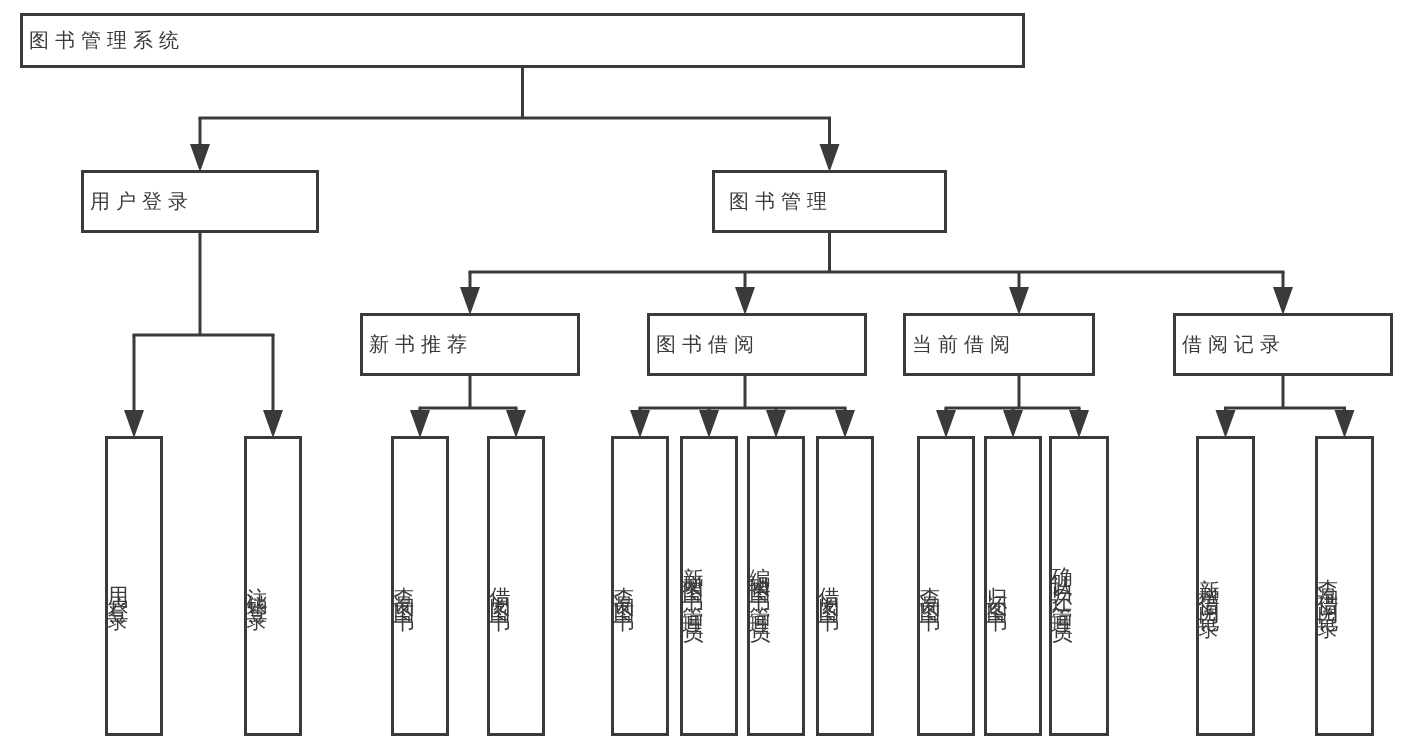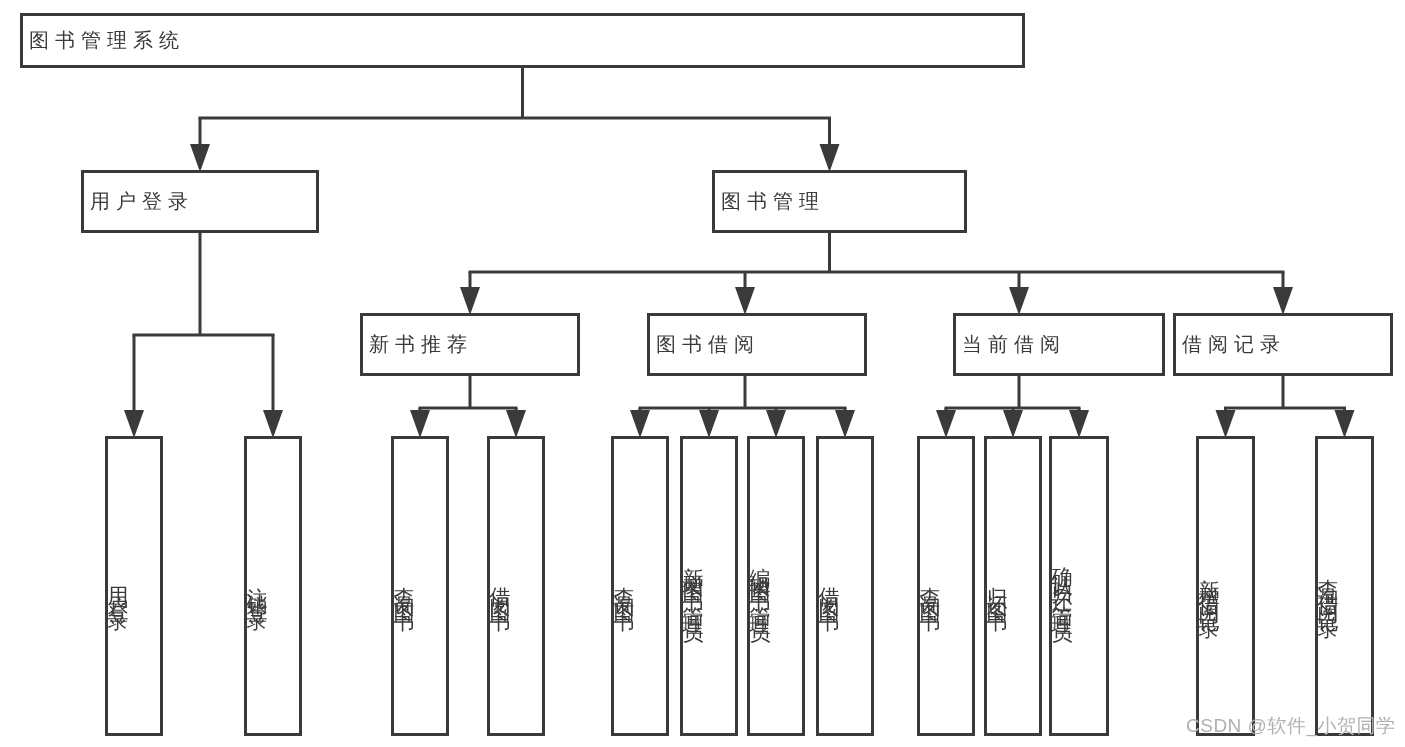--- a/index.html
+++ b/index.html
@@ -115,21 +115,21 @@
       </div>
       <div class="node h" style="left: 81px; top: 170px; width: 238px; height: 63px;">
         <span>用户登录</span>
       </div>
       <div class="node v" style="left: 105px; top: 436px; width: 58px; height: 300px;">
         <span>用户登录</span>
       </div>
       <div class="node v" style="left: 244px; top: 436px; width: 58px; height: 300px;">
         <span>注销登录</span>
       </div>
-      <div class="node h" style="left: 712px; top: 170px; width: 255px; height: 63px;">
+      <div class="node h" style="left: 712px; top: 170px; width: 235px; height: 63px; padding-left: 8px;">
         <span>图书管理</span>
       </div>
       <div class="node h" style="left: 360px; top: 313px; width: 220px; height: 63px;">
         <span>新书推荐</span>
       </div>
       <div class="node v" style="left: 391px; top: 436px; width: 58px; height: 300px;">
         <span>查询图书</span>
       </div>
       <div class="node v" style="left: 487px; top: 436px; width: 58px; height: 300px;">
         <span>借阅图书</span>
@@ -142,21 +142,21 @@
       </div>
       <div class="node v" style="left: 680px; top: 436px; width: 58px; height: 300px;">
         <span>新增图书（管理员）</span>
       </div>
       <div class="node v" style="left: 747px; top: 436px; width: 58px; height: 300px;">
         <span>编辑图书（管理员）</span>
       </div>
       <div class="node v" style="left: 816px; top: 436px; width: 58px; height: 300px;">
         <span>借阅图书</span>
       </div>
-      <div class="node h" style="left: 953px; top: 313px; width: 212px; height: 63px;">
+      <div class="node h" style="left: 903px; top: 313px; width: 192px; height: 63px;">
         <span>当前借阅</span>
       </div>
       <div class="node v" style="left: 917px; top: 436px; width: 58px; height: 300px;">
         <span>查询图书</span>
       </div>
       <div class="node v" style="left: 984px; top: 436px; width: 58px; height: 300px;">
         <span>归还图书</span>
       </div>
       <div class="node v" style="left: 1049px; top: 436px; width: 60px; height: 300px;">
         <span>确认归还（管理员）</span>
@@ -164,14 +164,13 @@
       <div class="node h" style="left: 1173px; top: 313px; width: 220px; height: 63px;">
         <span>借阅记录</span>
       </div>
       <div class="node v" style="left: 1196px; top: 436px; width: 59px; height: 300px;">
         <span>新增借阅记录</span>
       </div>
       <div class="node v" style="left: 1315px; top: 436px; width: 59px; height: 300px;">
         <span>查询借阅记录</span>
       </div>
     </div>
-  <div class="watermark">CSDN @软件_小贺同学</div>
 </div>
 
 </body></html>

